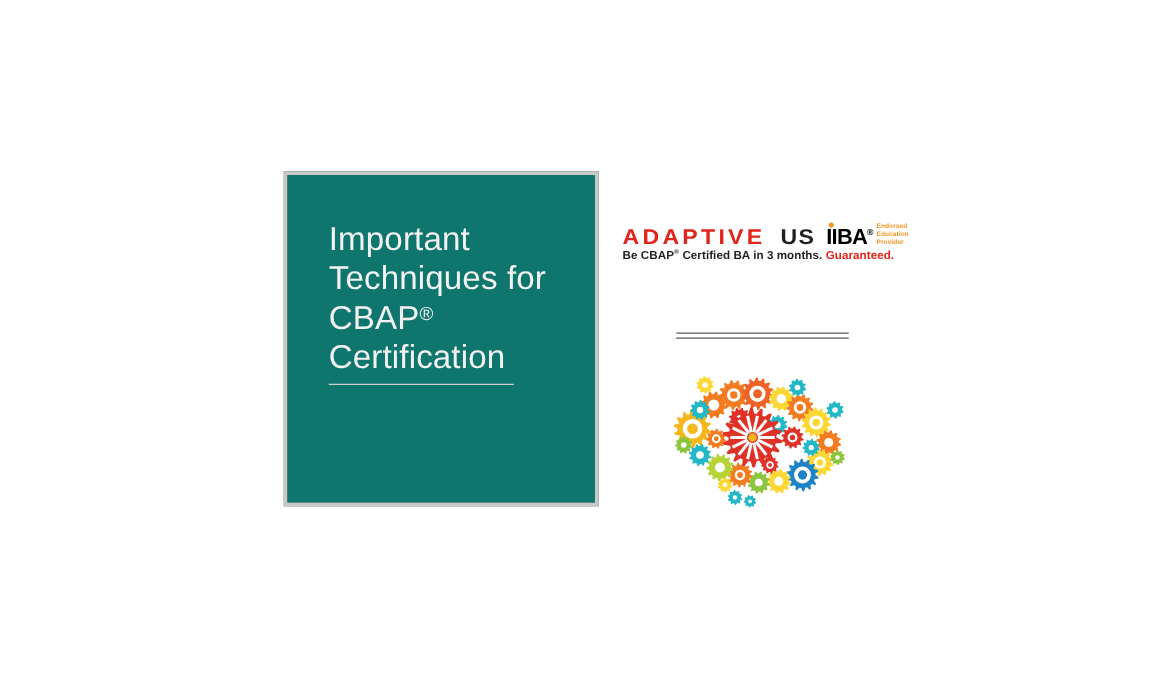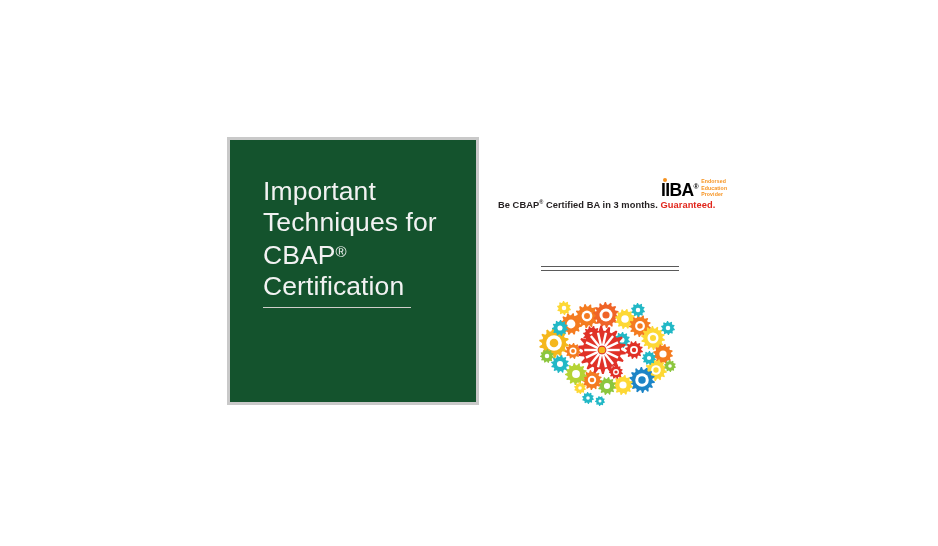--- a/index.html
+++ b/index.html
@@ -31,21 +31,21 @@
     width: 252px;
     height: 268px;
     background: #3f3d3b;
     border: 3px solid #c9c9c9;
     box-sizing: border-box;
     box-shadow: 0 0 0 1px #9a9a9a inset;
   }
   .title-inner {
     position: absolute;
     left: 0; top: 0; right: 0; bottom: 0;
-    background: #14532d;
+    background: #0f766e;
     display: block;
   }
   .title-text {
     position: absolute;
     left: 33px;
     top: 36px;
     width: 190px;
     color: #f2f2f2;
     font-family: "Liberation Sans", sans-serif;
     font-size: 26.5px;
@@ -207,20 +207,24 @@
 <span>Techniques for</span>
 <span>CBAP</span><span class="reg">®</span>
 <span>Certification</span></div>
 
       <div class="title-rule"></div>
     </div>
   </div>
 
   <div class="logo-block">
 
+    <div class="logo-row">
+      <span class="logo-adaptive">ADAPTIVE</span>
+      <span class="logo-us">US</span>
+    </div>
 
     <div class="iiba-mark">
       <span class="iiba-word">
         <span class="iiba-dot"></span><span>IIBA</span><span class="iiba-sup">®</span>
       </span>
       <span class="iiba-eep">
         <span>Endorsed</span><br>
         <span>Education</span><br>
         <span>Provider</span>
       </span>

